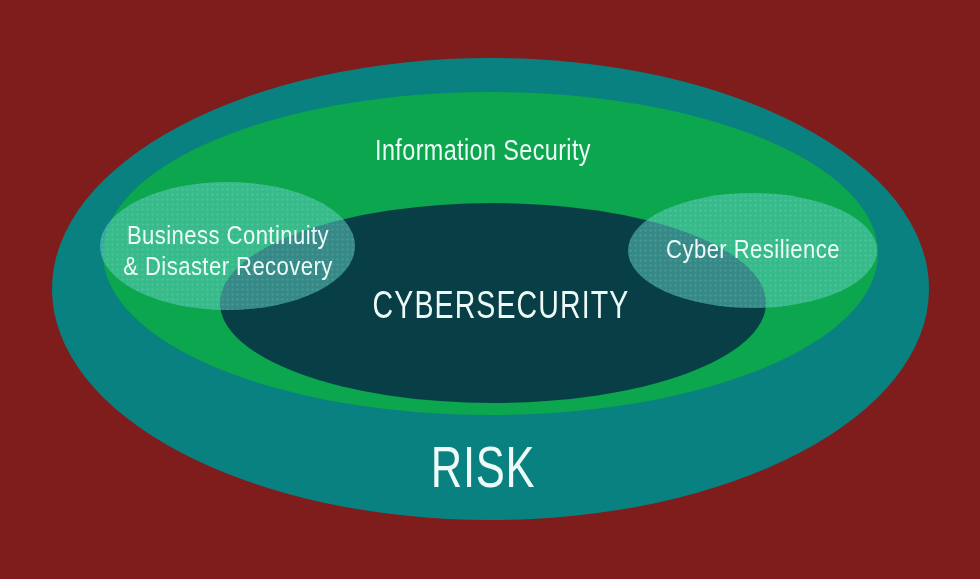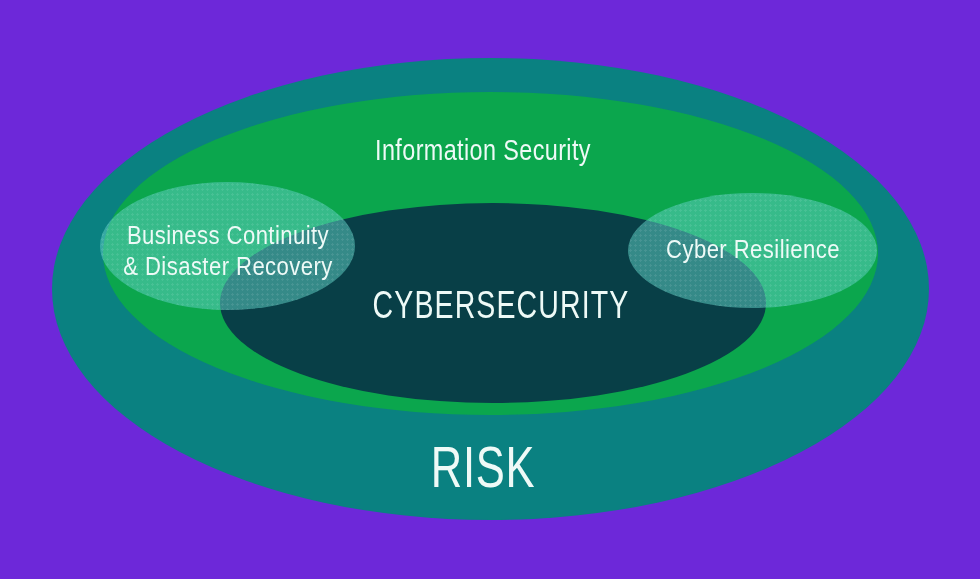--- a/index.html
+++ b/index.html
@@ -68,21 +68,21 @@
   #risk-label {
     left: 483px; top: 466px;
     font-size: 58px;
     letter-spacing: 1px;
     transform: translate(-50%, -50%) scaleX(0.75);
   }
 </style>
 </head>
 <body>
 
-<div class="stage" style="background-color: #6d28d9; color: rgb(238, 250, 247);">
+<div class="stage" style="background-color: #7f1d1d; color: rgb(238, 250, 247);">
 
   <div class="ellipse" id="risk-ellipse" style="background-color: rgb(10, 129, 129);"></div>
 
   <div class="ellipse" id="infosec-ellipse" style="background-color: rgb(11, 166, 77);"></div>
 
   <div class="ellipse" id="cyber-ellipse" style="background-color: rgb(8, 63, 71);"></div>
 
   <div class="ellipse overlay" id="bcdr-ellipse" style="background-color: rgba(95, 208, 196, 0.52);"></div>
 
   <div class="ellipse overlay" id="resil-ellipse" style="background-color: rgba(95, 208, 196, 0.52);"></div>

